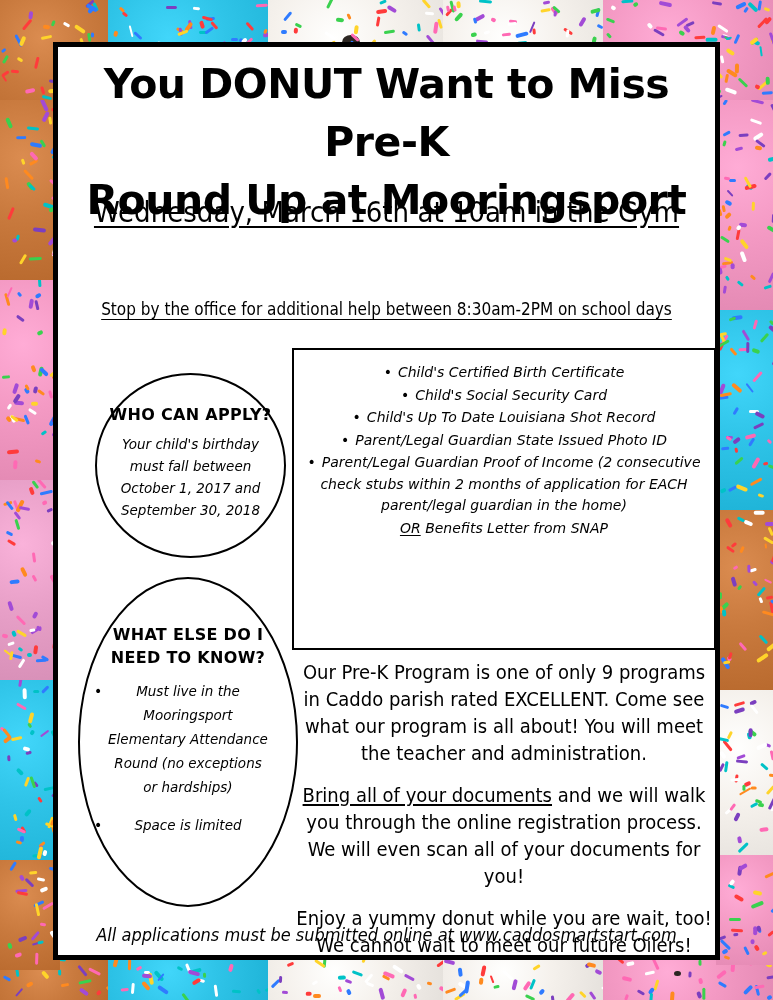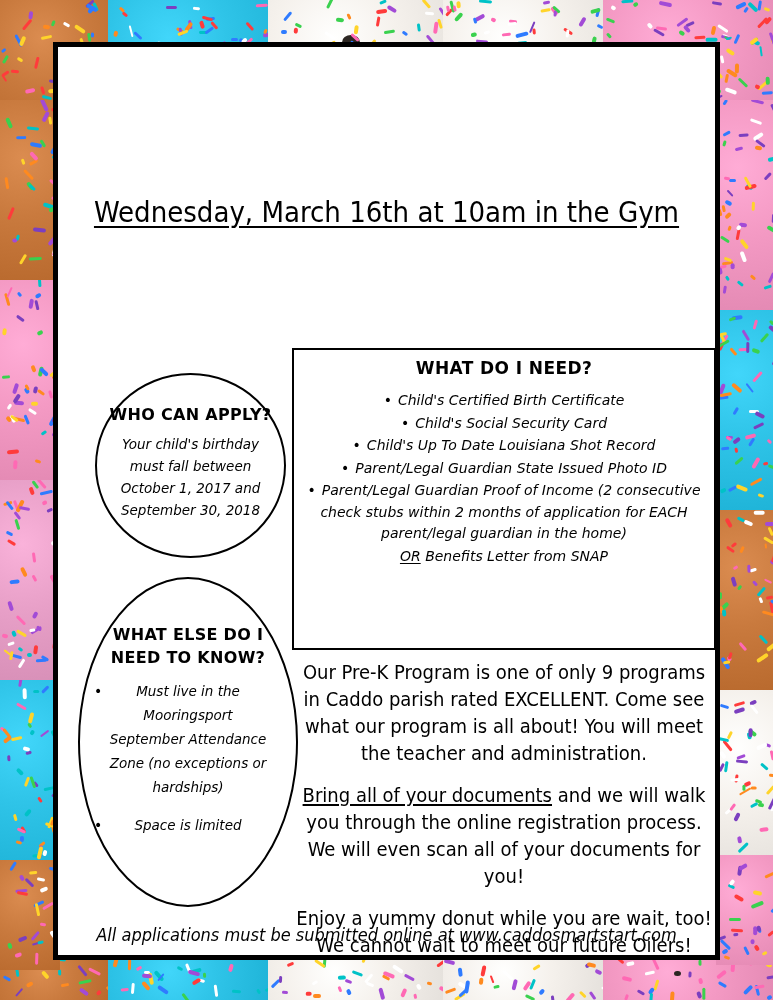--- a/index.html
+++ b/index.html
@@ -1185,43 +1185,49 @@
           <i class="sp" style="left:23.0px;top:10.2px;width:8.6px;height:3.9px;background:#a24bd6;transform:rotate(149deg);"></i>
           <i class="sp" style="left:34.9px;top:47.8px;width:12.9px;height:3.8px;background:#3ad14e;transform:rotate(158deg);"></i>
           <i class="sp" style="left:46.4px;top:97.4px;width:5.2px;height:2.9px;background:#ffd42a;transform:rotate(154deg);"></i>
         </div>
       </div>
     </div>
 
   <div id="panel">
     <div id="panel-inner">
 
+      <div class="headline">
+        <div>You DONUT Want to Miss Pre-K</div>
+        <div>Round Up at Mooringsport</div>
+      </div>
 
       <div class="dateline" id="date1">
         <span>Wednesday, March 16th at 10am in the Gym</span>
+      </div>
+      <div class="dateline" id="officenote">
+        <span>Stop by the office for additional help between 8:30am-2PM on school days</span>
       </div>
 
       <div id="circle-apply">
         <div class="head">WHO CAN APPLY?</div>
         <div class="body">Your child's birthday must fall between October 1, 2017 and September 30, 2018</div>
       </div>
 
       <div id="oval-else">
         <div class="head">
           <div>WHAT ELSE DO I</div>
           <div>NEED TO KNOW?</div>
         </div>
         <ul>
-          <li><span class="bullet">•</span><span>Must live in the Mooringsport September Attendance Zone (no exceptions or hardships)</span></li>
+          <li><span class="bullet">•</span><span>Must live in the Mooringsport Elementary Attendance Round (no exceptions or hardships)</span></li>
           <li><span class="bullet">•</span><span>Space is limited</span></li>
         </ul>
       </div>
 
       <div id="need-box">
-        <div class="head">WHAT DO I NEED?</div>
         <ul>
           <li><span class="bullet">•</span><span>Child's Certified Birth Certificate</span></li>
           <li><span class="bullet">•</span><span>Child's Social Security Card</span></li>
           <li><span class="bullet">•</span><span>Child's Up To Date Louisiana Shot Record</span></li>
           <li><span class="bullet">•</span><span>Parent/Legal Guardian State Issued Photo ID</span></li>
           <li><span class="bullet">•</span><span>Parent/Legal Guardian Proof of Income (2 consecutive check stubs within 2 months of application for EACH parent/legal guardian in the home)</span></li>
           <li class="or-line"><span class="u">OR</span><span> Benefits Letter from SNAP</span></li>
         </ul>
       </div>
 

